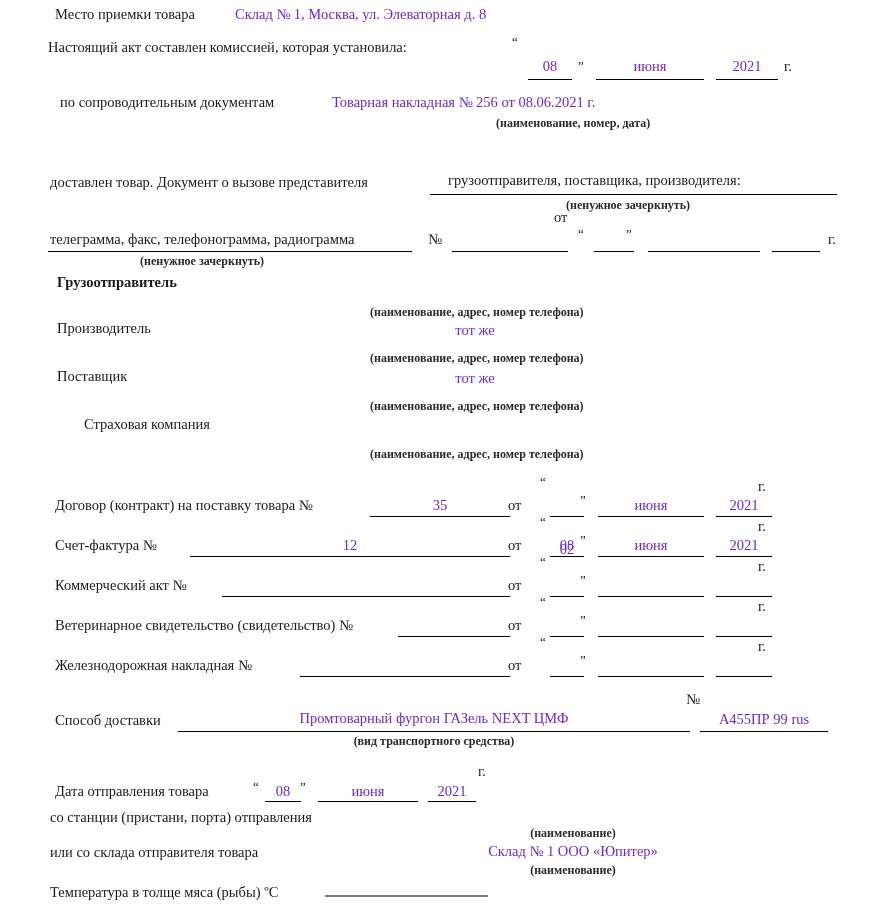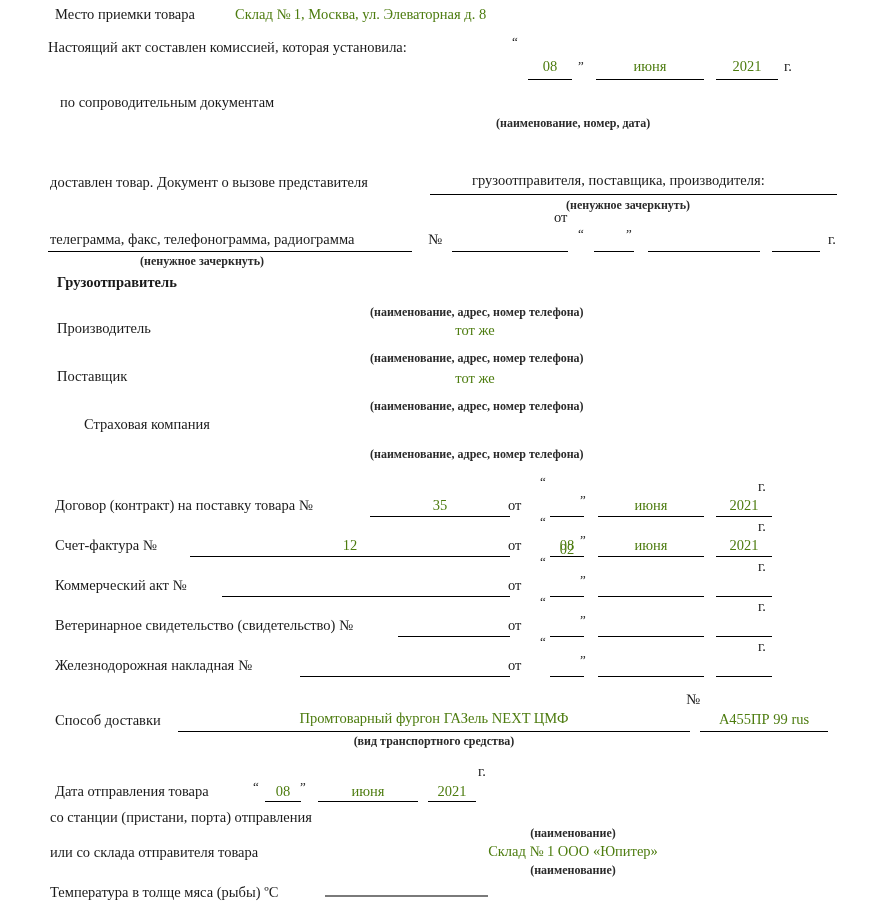--- a/index.html
+++ b/index.html
@@ -12,21 +12,21 @@
     color:#1a1a1a;
     font-size:14.5px;
     position:relative;
     overflow:hidden;
   }
   .page{position:relative;width:877px;height:904px;}
 
   
   .abs{position:absolute;white-space:nowrap;}
 
-  .red{color:#4d7c0f;font-family:Liberation Serif, serif;}
+  .red{color:#6d28d9;font-family:Liberation Serif, serif;}
 
   
   .cap{
     font-size:12px;
     color:#2a2a2a;
     letter-spacing:0;
     white-space:nowrap;
     font-weight:bold;
   }
 
@@ -71,24 +71,25 @@
   <div class="abs quote" style="left:578px;top:58px;">”</div>
 
   <div class="val red ctr" style="left:596px;top:58px;width:108px;">июня</div>
   <div class="rule" style="left:596px;top:79px;width:108px;"></div>
 
   <div class="val red ctr" style="left:716px;top:58px;width:62px;">2021</div>
   <div class="rule" style="left:716px;top:79px;width:62px;"></div>
   <div class="abs" style="left:784px;top:58px;">г.</div>
 
   <div class="abs lbl" style="left:60px;top:94px;">по сопроводительным документам</div>
+  <div class="abs red" style="left:332px;top:94px;">Товарная накладная № 256 от 08.06.2021 г.</div>
   <div class="abs cap" style="left:496px;top:116px;">(наименование, номер, дата)</div>
 
   <div class="abs lbl" style="left:50px;top:174px;">доставлен товар. Документ о вызове представителя</div>
-  <div class="abs" style="left:472px;top:172px;text-align:right;">грузоотправителя, поставщика, производителя:</div>
+  <div class="abs" style="left:448px;top:172px;text-align:right;">грузоотправителя, поставщика, производителя:</div>
   <div class="rule" style="left:430px;top:194px;width:407px;"></div>
   <div class="abs cap" style="left:566px;top:198px;">(ненужное зачеркнуть)</div>
 
   <div class="abs lbl" style="left:50px;top:231px;">телеграмма, факс, телефонограмма, радиограмма</div>
   <div class="rule" style="left:48px;top:251px;width:364px;"></div>
   <div class="abs cap" style="left:140px;top:254px;">(ненужное зачеркнуть)</div>
 
   <div class="abs" style="left:428px;top:231px;">№</div>
   <div class="val red ctr" style="left:452px;top:231px;width:116px;"></div>
   <div class="rule" style="left:452px;top:251px;width:116px;"></div>

